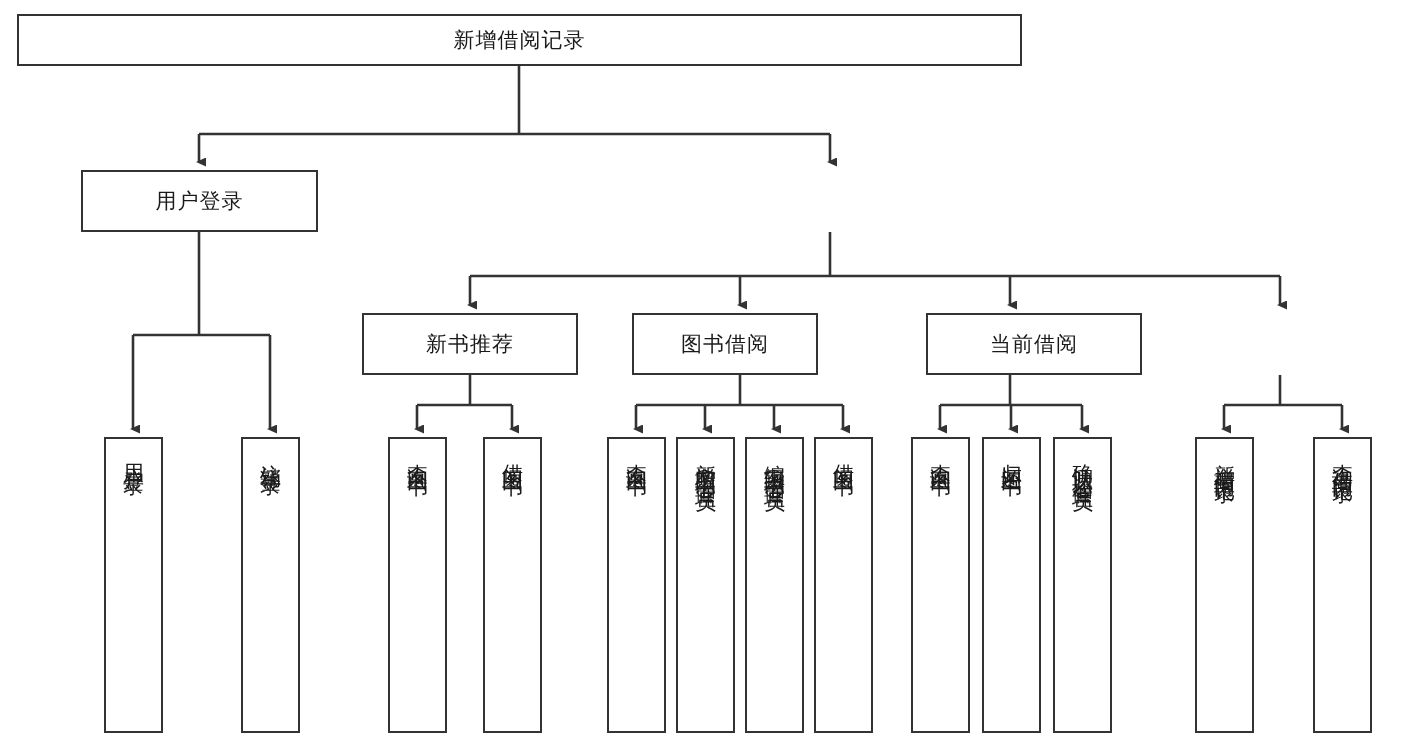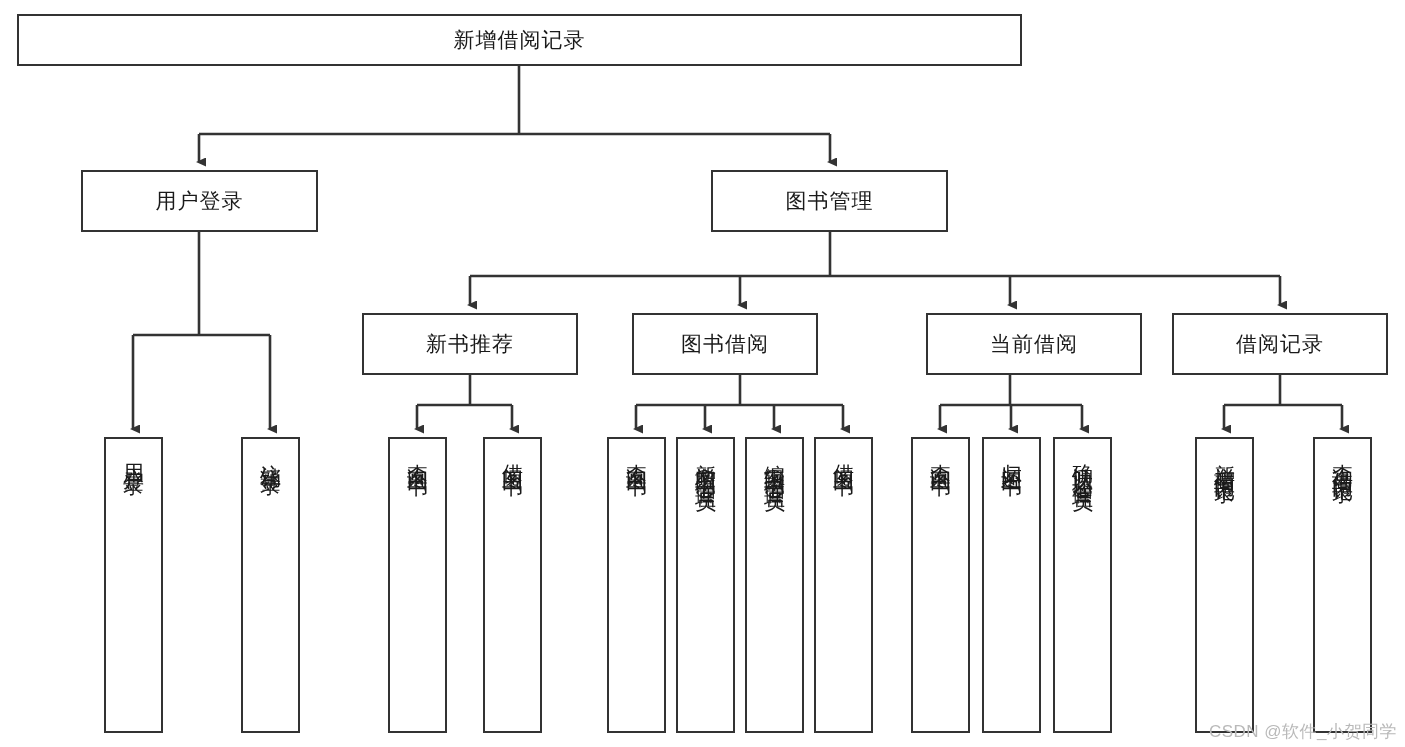--- a/index.html
+++ b/index.html
@@ -118,35 +118,29 @@
     </g>
   </svg>
 
   <div class="node horizontal" style="left: 17px; top: 14px; width: 1005px; height: 52px;">
     <span>新增借阅记录</span>
   </div>
 
   <div class="node horizontal" style="left: 81px; top: 170px; width: 237px; height: 62px;">
     <span>用户登录</span>
   </div>
-  <div class="node horizontal" style="left: 711px; top: 170px; width: 237px; height: 62px;">
-    <span>图书管理</span>
-  </div>
 
   <div class="node horizontal" style="left: 362px; top: 313px; width: 216px; height: 62px;">
     <span>新书推荐</span>
   </div>
   <div class="node horizontal" style="left: 632px; top: 313px; width: 186px; height: 62px;">
     <span>图书借阅</span>
   </div>
   <div class="node horizontal" style="left: 902px; top: 313px; width: 216px; height: 62px; margin-left: 24px;">
     <span>当前借阅</span>
-  </div>
-  <div class="node horizontal" style="left: 1172px; top: 313px; width: 216px; height: 62px;">
-    <span>借阅记录</span>
   </div>
 
   <div class="node vertical" style="left: 104px; top: 437px; width: 59px; height: 296px;">
     <span class="vtext">用户登录</span>
   </div>
   <div class="node vertical" style="left: 241px; top: 437px; width: 59px; height: 296px;">
     <span class="vtext">注销登录</span>
   </div>
   <div class="node vertical" style="left: 388px; top: 437px; width: 59px; height: 296px;">
     <span class="vtext">查询图书</span>
@@ -175,15 +169,14 @@
   <div class="node vertical" style="left: 1053px; top: 437px; width: 59px; height: 296px;">
     <span class="vtext">确认归还（管理员）</span>
   </div>
   <div class="node vertical" style="left: 1195px; top: 437px; width: 59px; height: 296px;">
     <span class="vtext">新增借阅记录</span>
   </div>
   <div class="node vertical" style="left: 1313px; top: 437px; width: 59px; height: 296px;">
     <span class="vtext">查询借阅记录</span>
   </div>
 
-  <div class="watermark">CSDN @软件_小贺同学</div>
 
 </div>
 
 </body></html>

